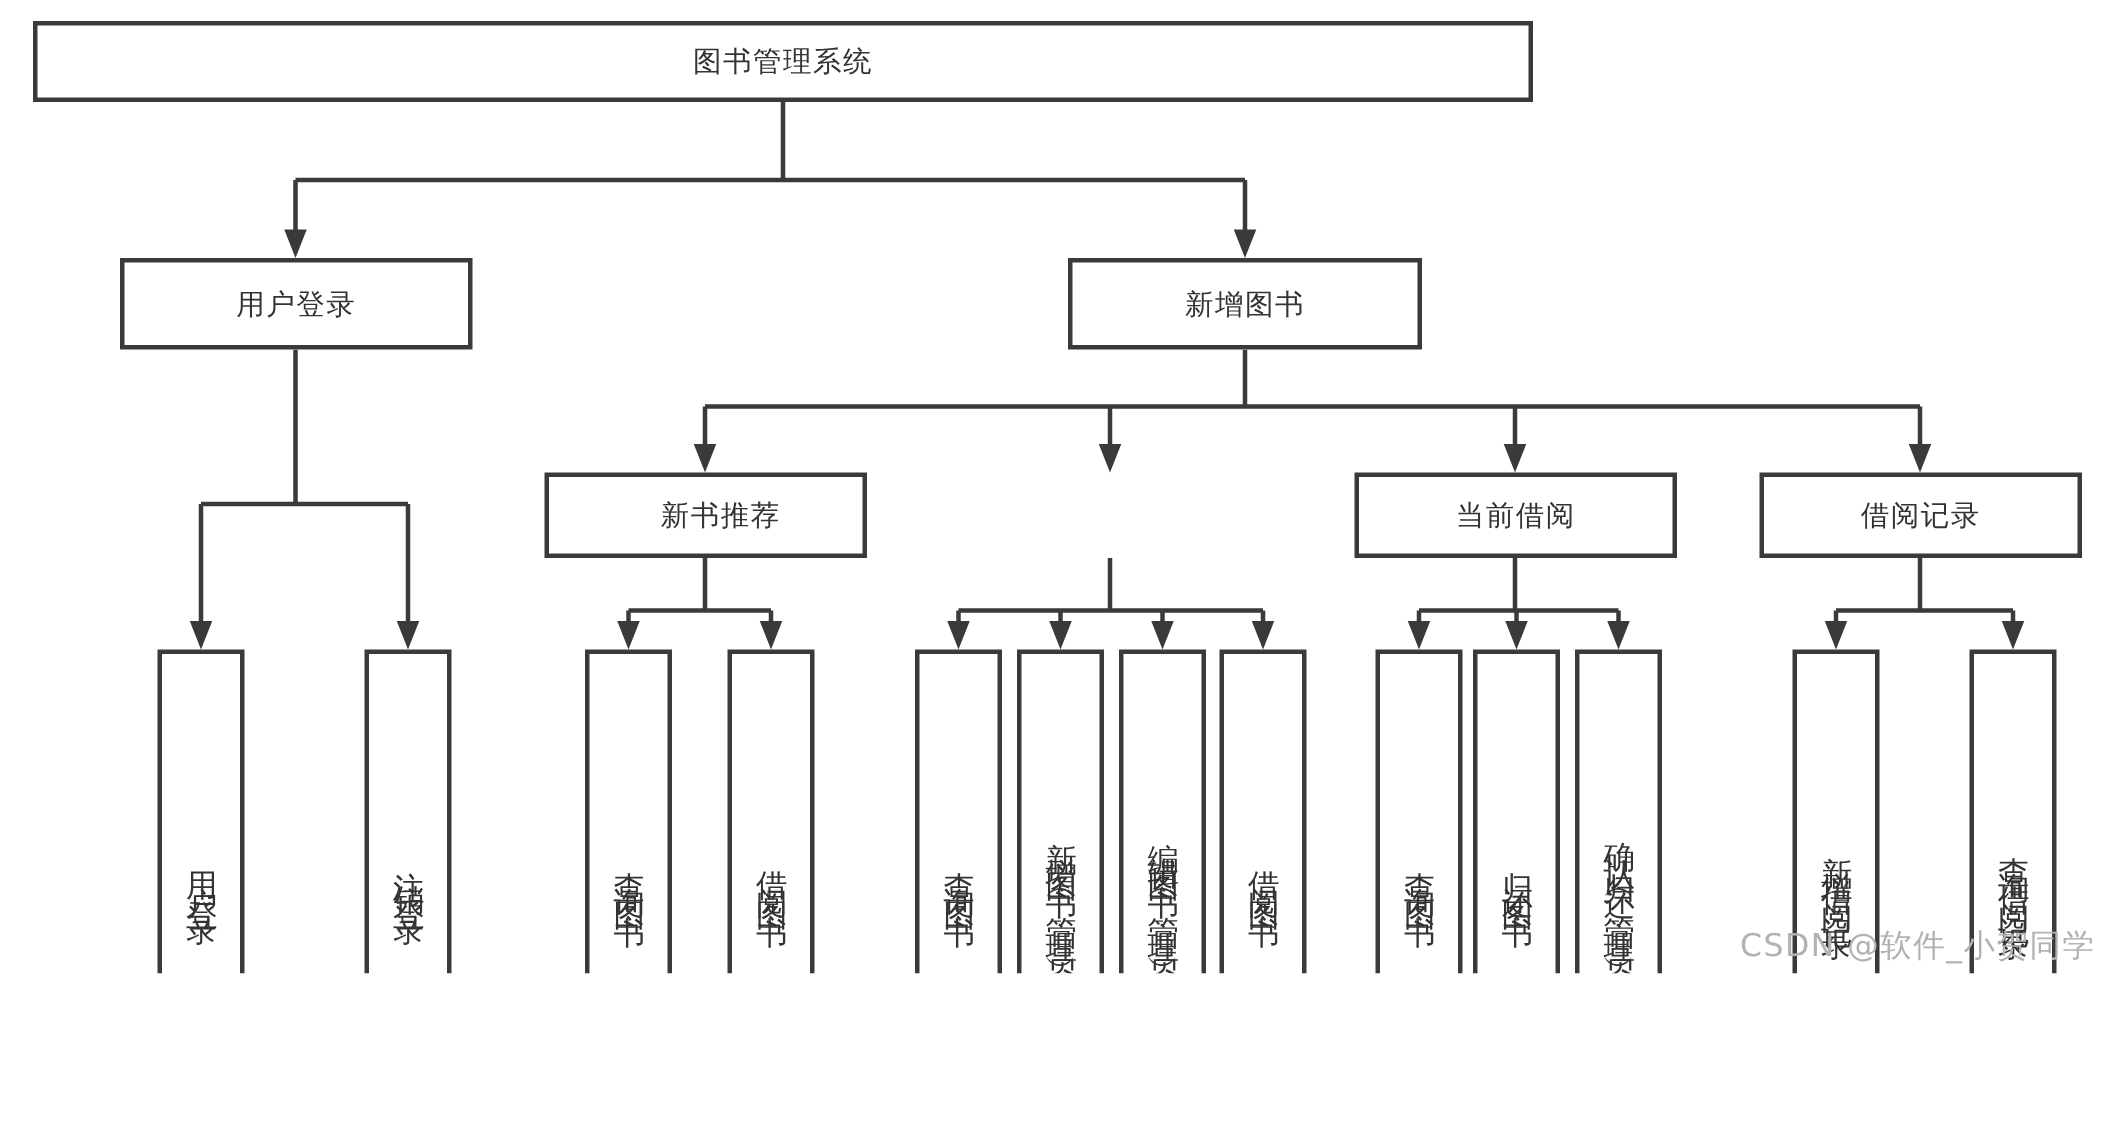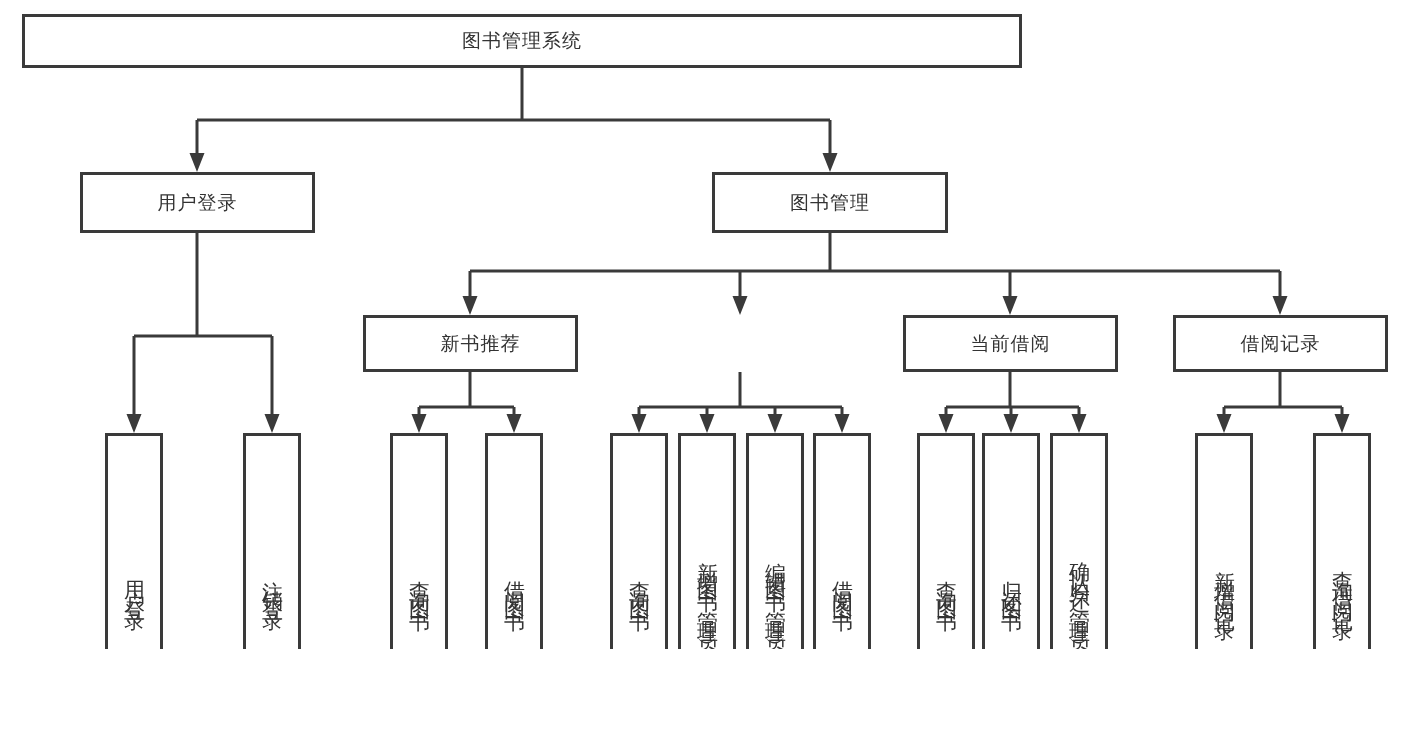--- a/index.html
+++ b/index.html
@@ -96,21 +96,21 @@
          M631.5 414 L646.5 414 L639 433 Z M699.5 414 L714.5 414 L707 433 Z
          M767.5 414 L782.5 414 L775 433 Z M834.5 414 L849.5 414 L842 433 Z
          M938.5 414 L953.5 414 L946 433 Z M1003.5 414 L1018.5 414 L1011 433 Z
          M1071.5 414 L1086.5 414 L1079 433 Z
          M1216.5 414 L1231.5 414 L1224 433 Z M1334.5 414 L1349.5 414 L1342 433 Z" fill="#3a3a3a" stroke="none"></path>
   </svg>
 
   <div class="box lvl1">图书管理系统</div>
 
   <div class="box lvl2 b-user">用户登录</div>
-  <div class="box lvl2 b-mgmt">图书管理</div>
+  <div class="box lvl2 b-mgmt">新增图书</div>
 
   <div class="box lvl3 p0">新书推荐</div>
   <div class="box lvl3 p3">借阅记录</div>
   <div class="box lvl3 p2">当前借阅</div>
 
   <div class="leaf" style="left:105px">
     <span class="vtext">用户登录</span>
   </div>
   <div class="leaf" style="left:243px">
     <span class="vtext">注销登录</span>
@@ -146,14 +146,15 @@
     <span class="vtext">确认归还（管理员）</span>
   </div>
 
   <div class="leaf" style="left:1195px">
     <span class="vtext">新增借阅记录</span>
   </div>
   <div class="leaf" style="left:1313px">
     <span class="vtext">查询借阅记录</span>
   </div>
 
+  <div class="watermark">CSDN @软件_小贺同学</div>
 
 </div>
 
 </body></html>

